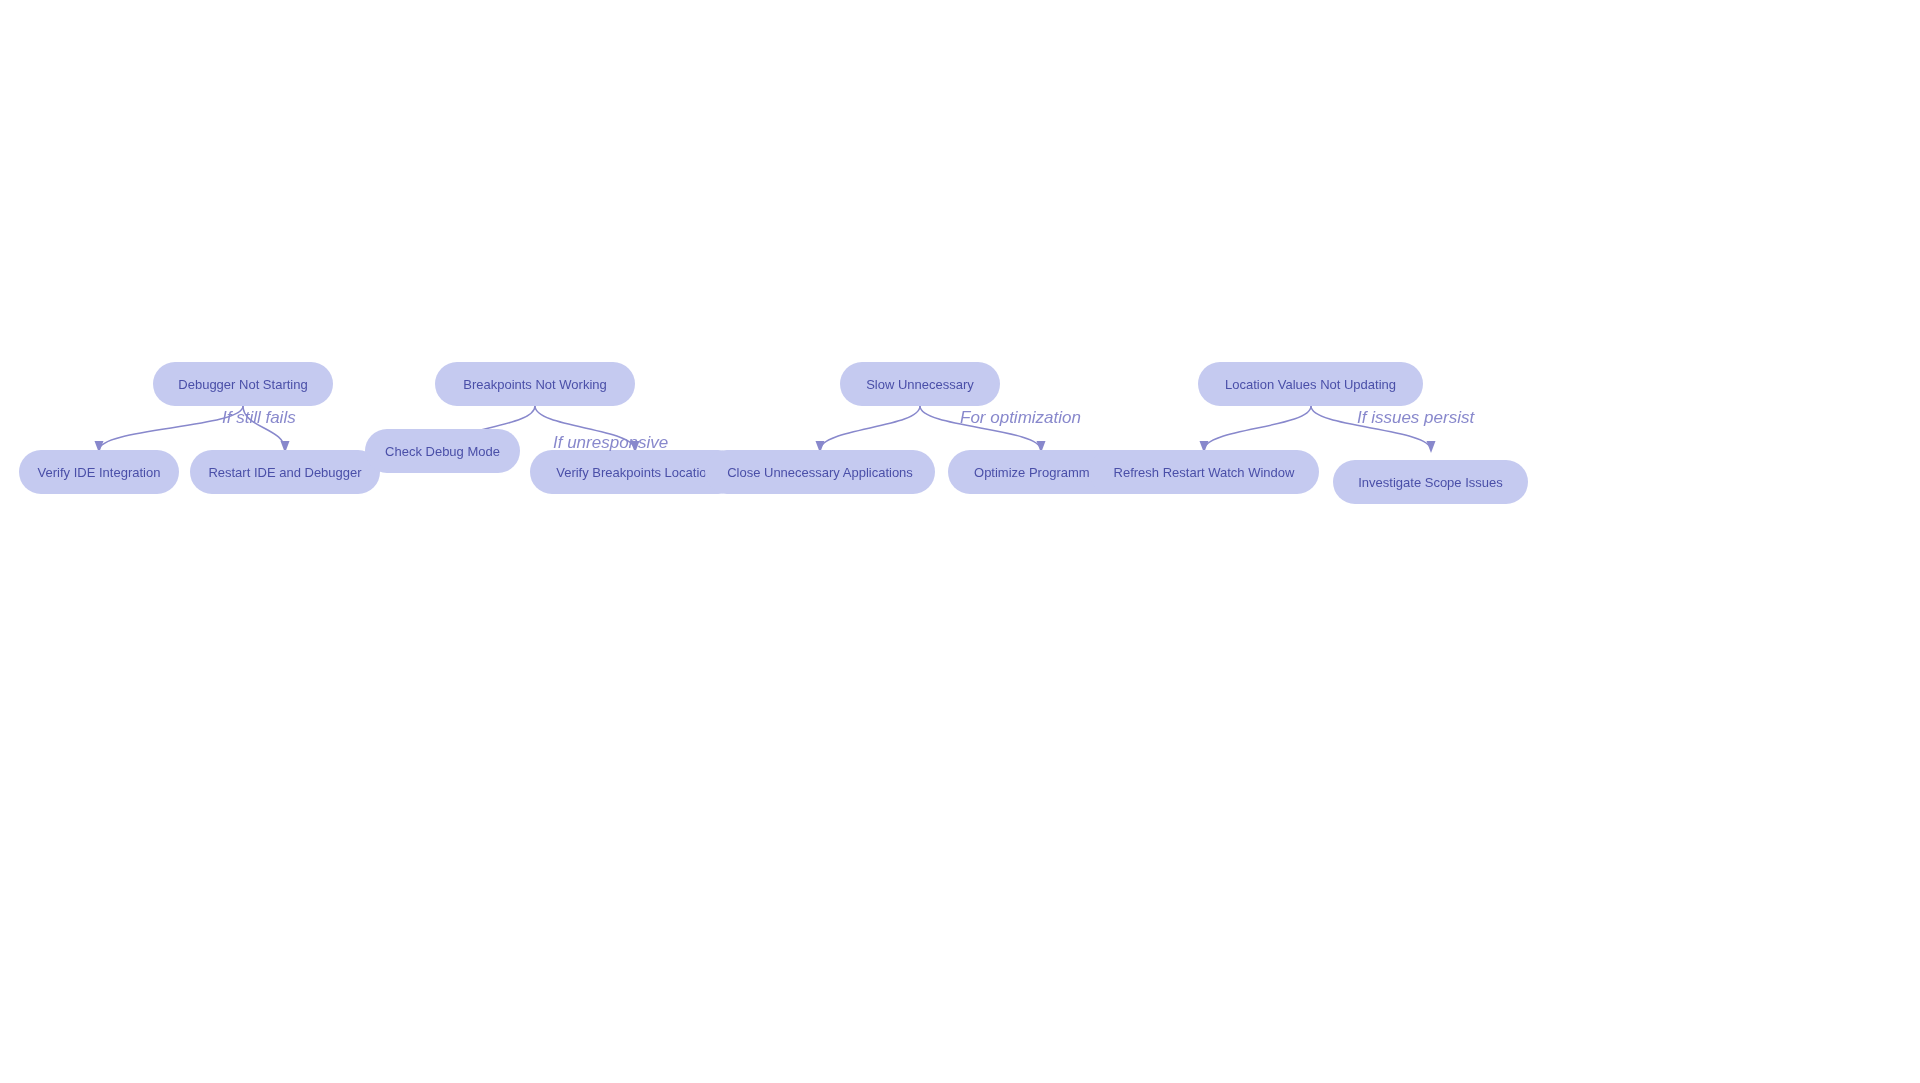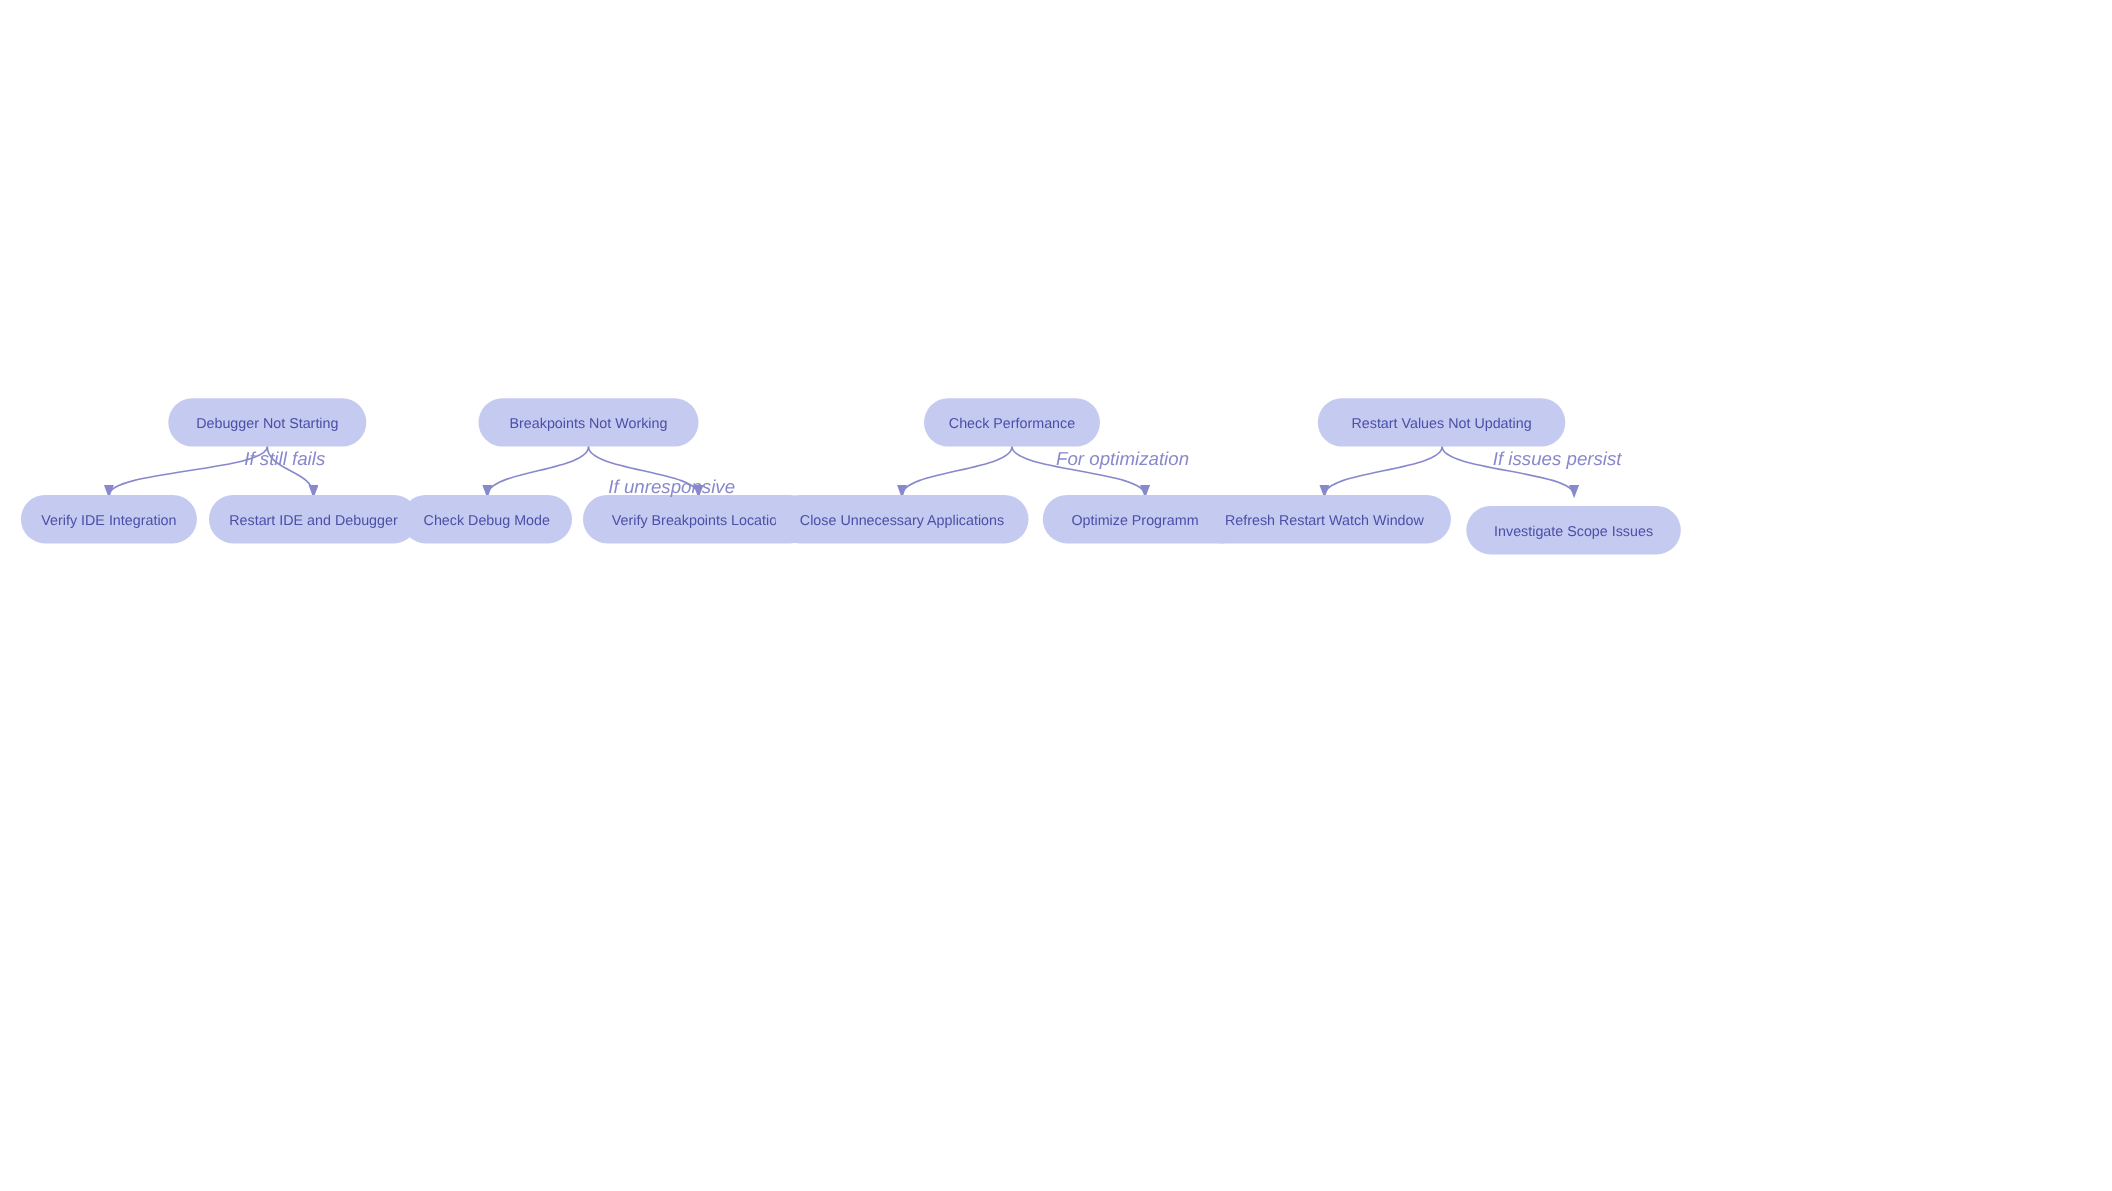--- a/index.html
+++ b/index.html
@@ -88,45 +88,45 @@
   <div class="node" style="left:190px; top:450px; width:190px; height:44px;">
     <span>Restart IDE and Debugger</span>
   </div>
   <div class="edge-label" style="left:222px; top:408px;">
     <span>If still fails</span>
   </div>
 
   <div class="node" style="left:435px; top:362px; width:200px; height:44px;">
     <span>Breakpoints Not Working</span>
   </div>
-  <div class="node" style="left:365px; top:450px; width:155px; height:44px;">
+  <div class="node" style="left:365px; top:429px; width:155px; height:44px;">
     <span>Check Debug Mode</span>
   </div>
   <div class="node" style="left:530px; top:450px; width:210px; height:44px;">
     <span>Verify Breakpoints Location</span>
   </div>
   <div class="edge-label" style="left:553px; top:408px;margin-top:25px;">
     <span>If unresponsive</span>
   </div>
 
   <div class="node" style="left:840px; top:362px; width:160px; height:44px;">
-    <span>Check Performance</span>
+    <span>Slow Unnecessary</span>
   </div>
   <div class="node" style="left:705px; top:450px; width:230px; height:44px;justify-content:center;">
     <span>Close Unnecessary Applications</span>
   </div>
   <div class="node" style="left:948px; top:450px; width:185px; height:44px;">
     <span>Optimize Programming</span>
   </div>
   <div class="edge-label" style="left:960px; top:408px;">
     <span>For optimization</span>
   </div>
 
   <div class="node" style="left:1198px; top:362px; width:225px; height:44px;">
-    <span>Restart Values Not Updating</span>
+    <span>Location Values Not Updating</span>
   </div>
   <div class="node" style="left:1089px; top:450px; width:230px; height:44px;">
     <span>Refresh Restart Watch Window</span>
   </div>
   <div class="node" style="left:1333px; top:450px; width:195px; height:44px;margin-top:10px;">
     <span>Investigate Scope Issues</span>
   </div>
   <div class="edge-label" style="left:1357px; top:408px;">
     <span>If issues persist</span>
   </div>

